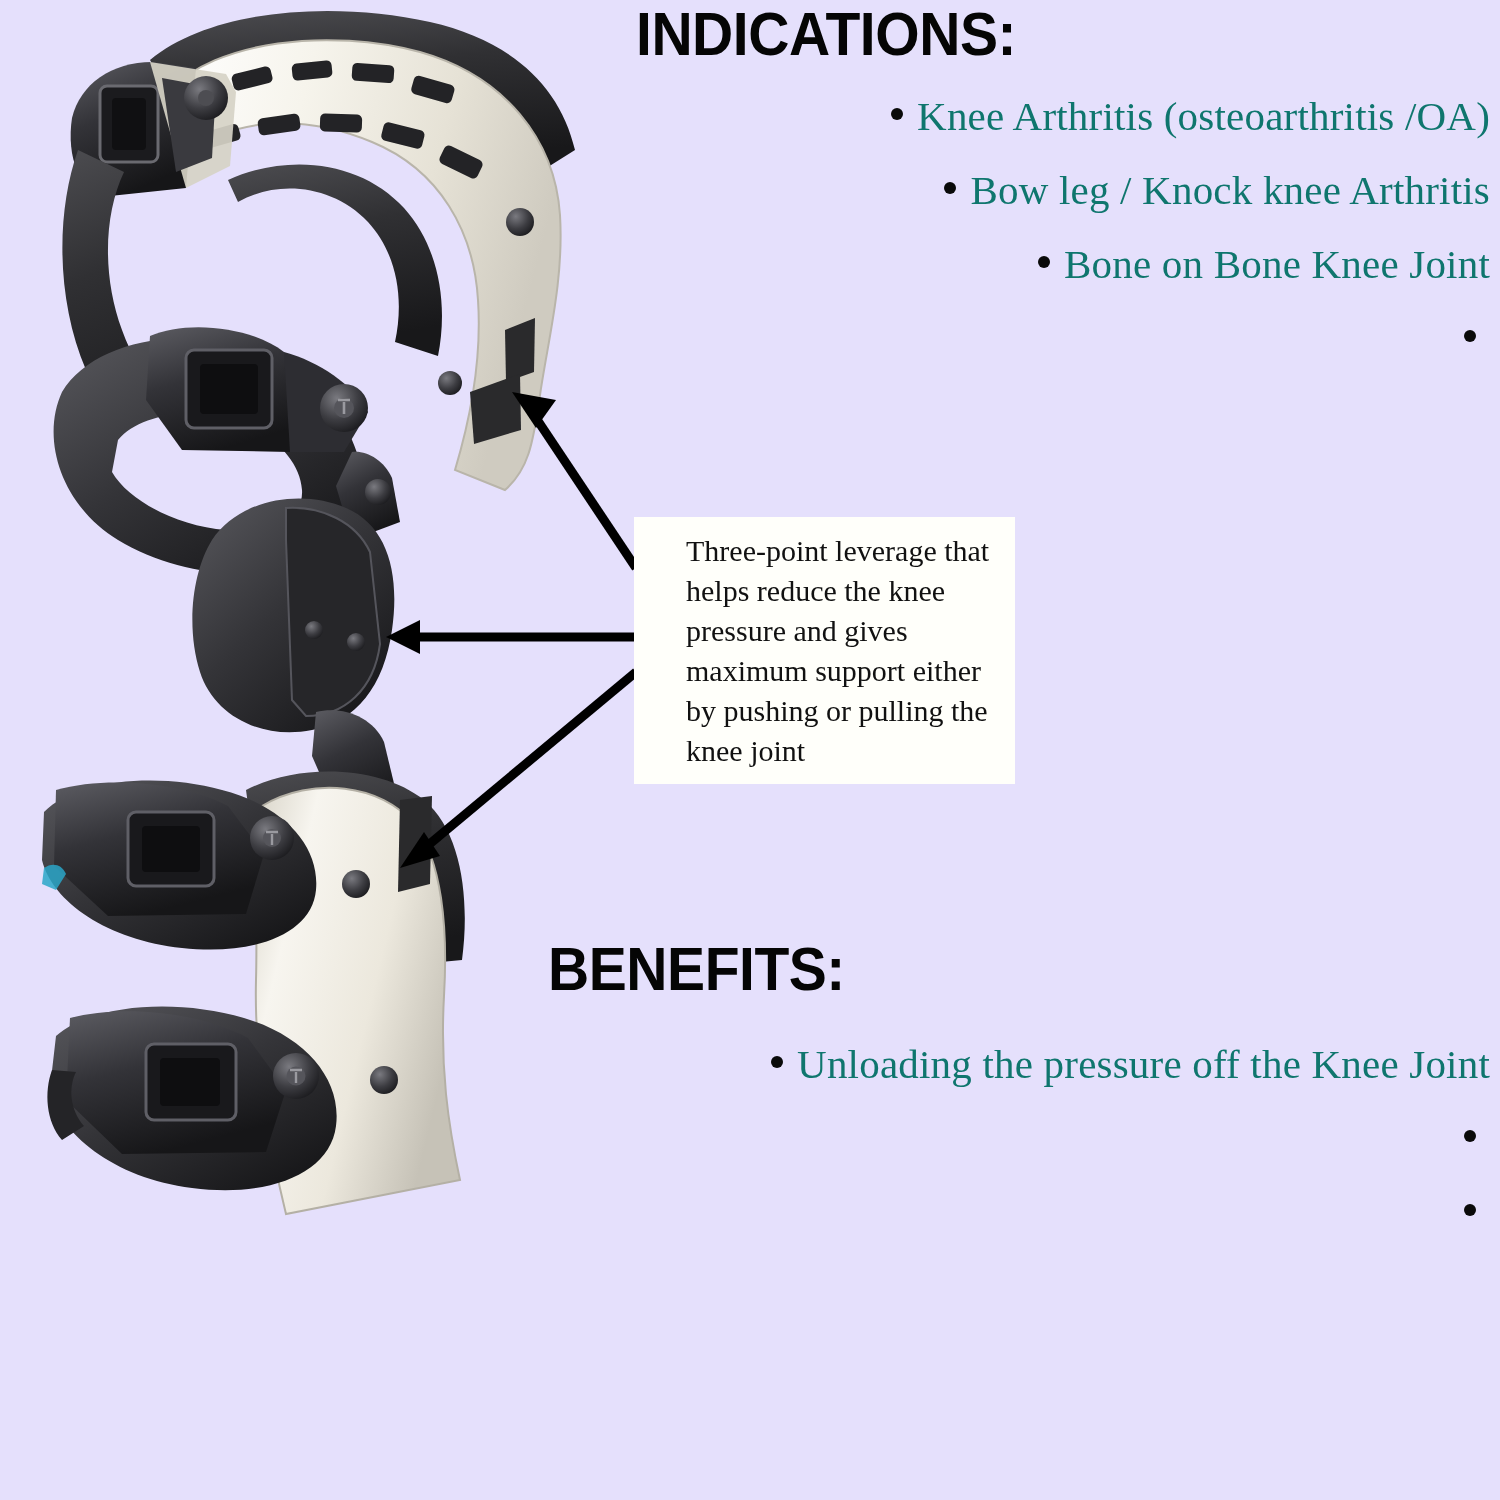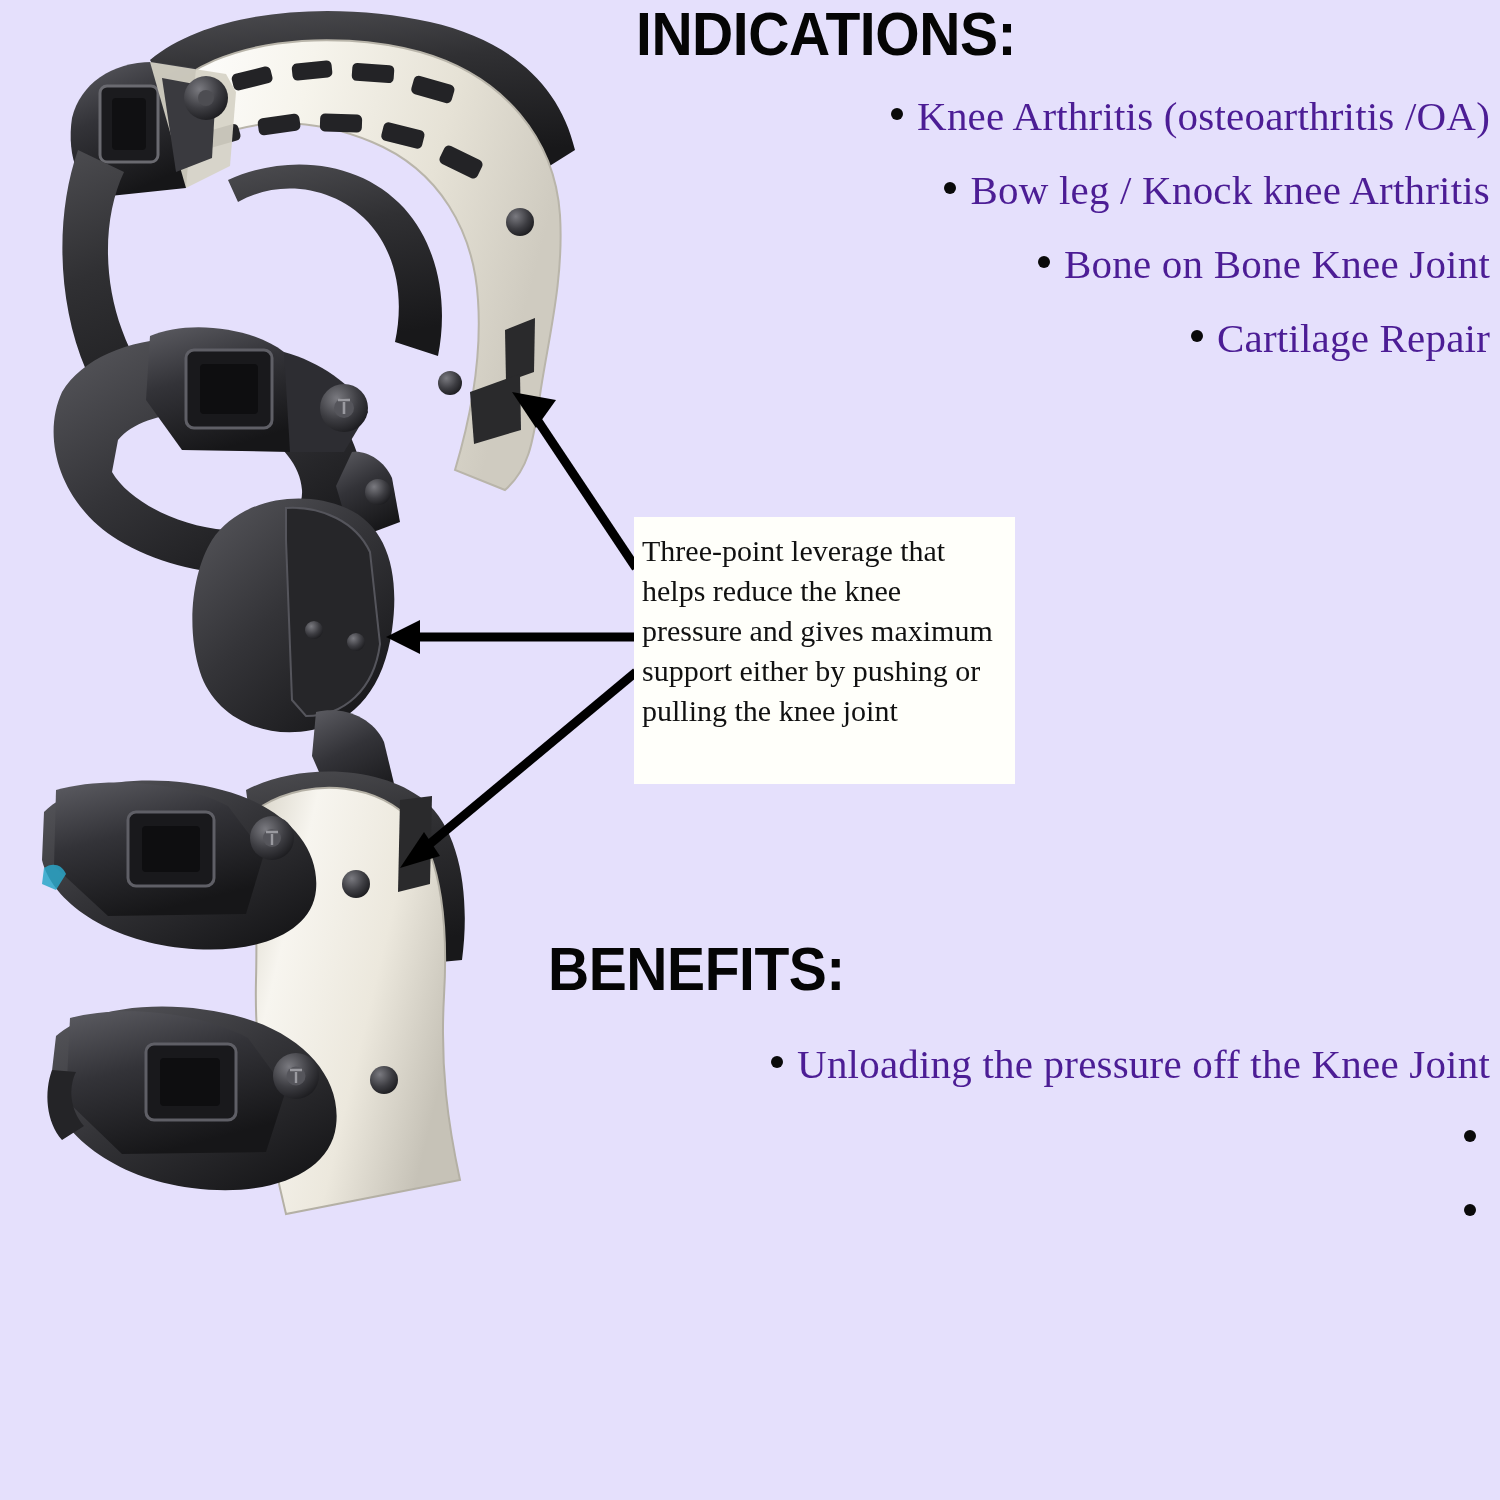--- a/index.html
+++ b/index.html
@@ -55,21 +55,21 @@
     position: absolute;
     list-style: none;
     margin: 0;
     padding: 0;
   }
   #indications-list { left: 630px; top: 92px; width: 860px; }
   #benefits-list    { left: 560px; top: 1028px; width: 930px; margin-top: 12px; }
 
   .bullet-item {
     position: relative;
-    color: #4c1d95;
+    color: #0f766e;
     font-family: "Liberation Serif", serif;
     font-size: 41px;
     line-height: 48px;
     text-align: right;
     padding: 0;
     margin: 0 0 26px 0;
     letter-spacing: 0.2px;
   }
   .bullet-item .bullet-dot {
     display: inline-block;
@@ -93,20 +93,21 @@
     box-sizing: border-box;
     padding: 14px 10px 8px 8px;
     z-index: 6;
   }
   #callout-text {
     font-family: "Liberation Serif", serif;
     font-size: 30px;
     line-height: 40px;
     color: #111;
     text-align: left;
+    margin-left: 44px;
   }
 
   
   #arrows-layer {
     position: absolute;
     left: 0;
     top: 0;
     width: 1500px;
     height: 1500px;
     z-index: 5;
@@ -302,21 +303,21 @@
     <li class="bullet-item">
       <span class="bullet-dot"></span><span class="bullet-text">Knee Arthritis (osteoarthritis /OA)</span>
     </li>
     <li class="bullet-item">
       <span class="bullet-dot"></span><span class="bullet-text">Bow leg  / Knock knee Arthritis</span>
     </li>
     <li class="bullet-item">
       <span class="bullet-dot"></span><span class="bullet-text">Bone on Bone Knee Joint</span>
     </li>
     <li class="bullet-item">
-      <span class="bullet-dot"></span><span class="bullet-text">Cartilage Repair</span>
+      <span class="bullet-dot"></span>
     </li>
   </ul>
 
   <div id="benefits-heading" class="section-heading">BENEFITS:</div>
 
   <ul id="benefits-list" class="bullet-list">
     <li class="bullet-item">
       <span class="bullet-dot"></span><span class="bullet-text">Unloading the pressure off the Knee Joint</span>
     </li>
     <li class="bullet-item">

